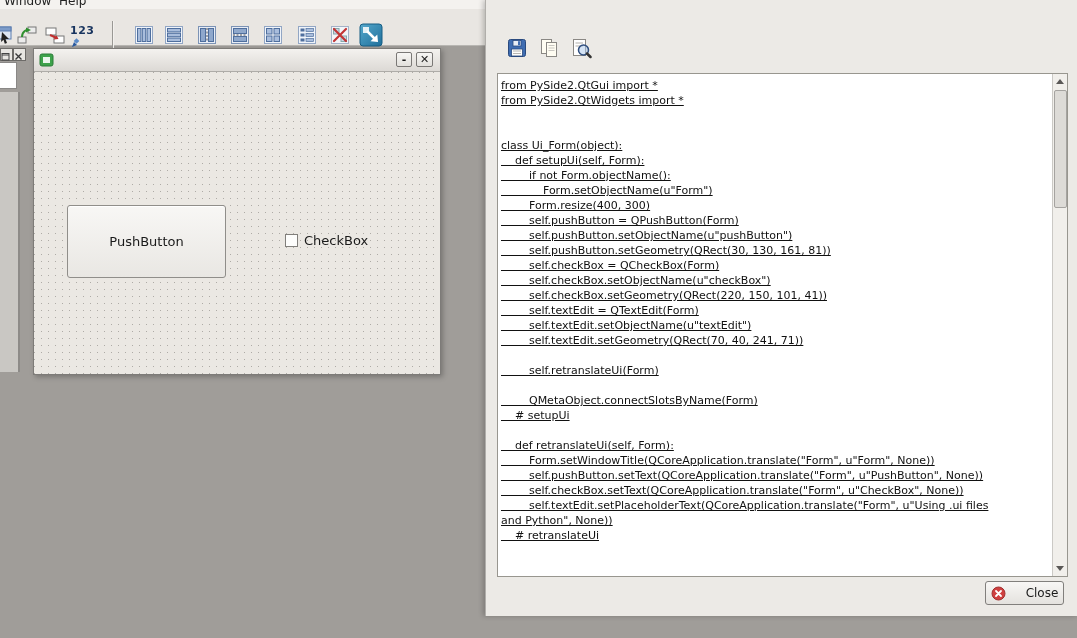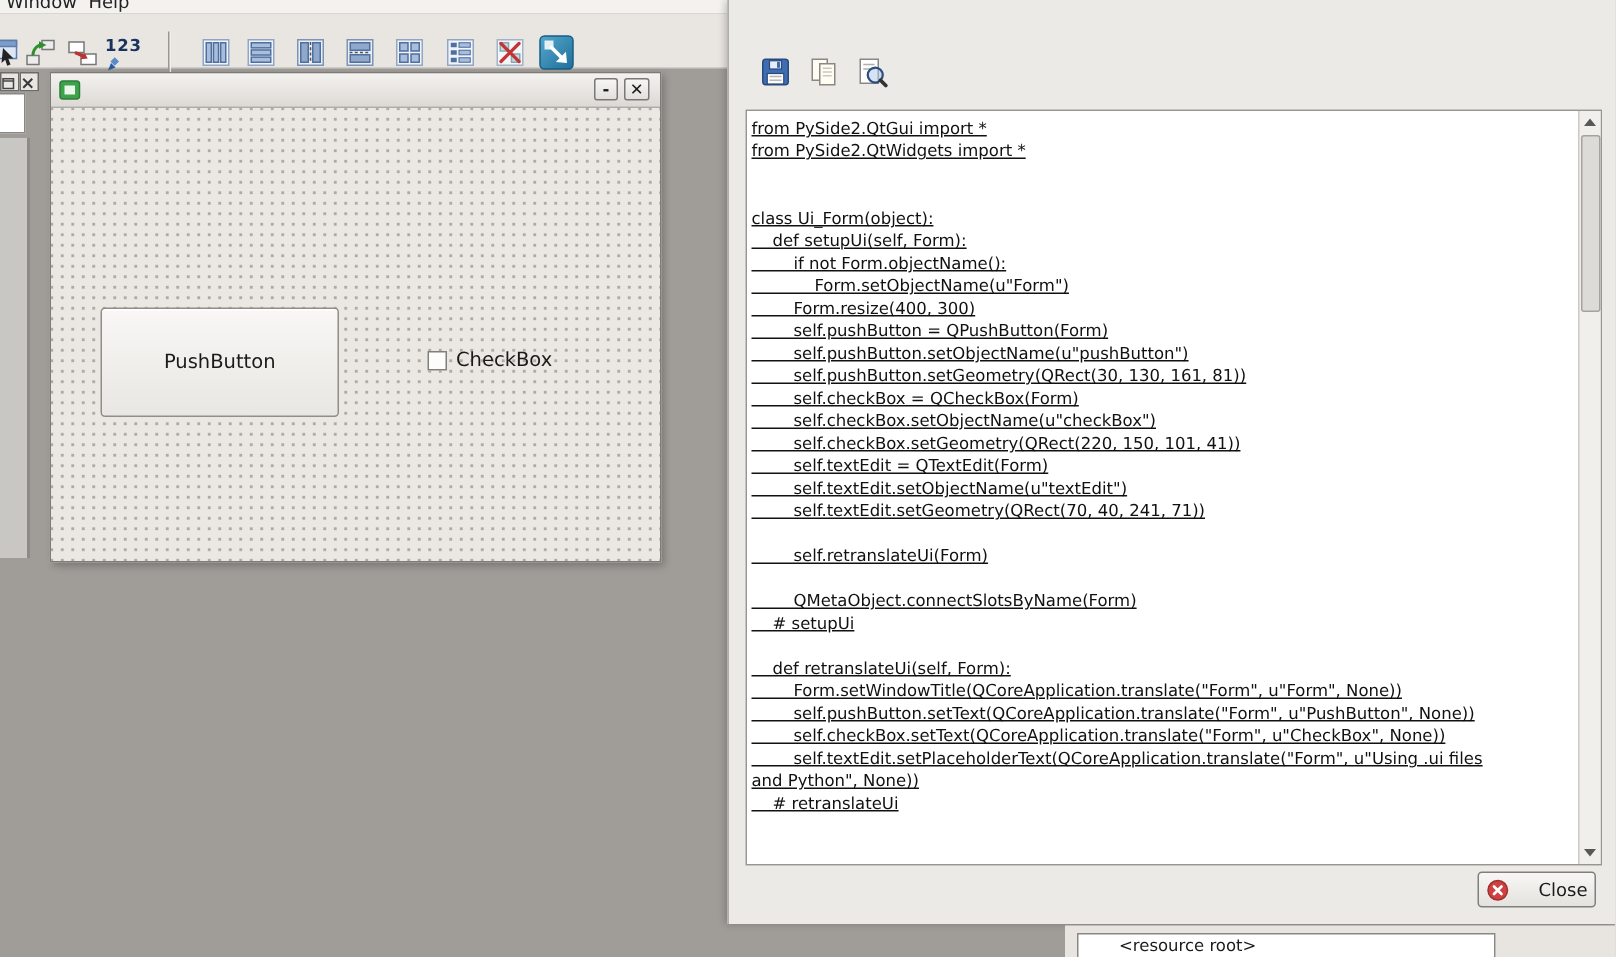--- a/index.html
+++ b/index.html
@@ -298,19 +298,14 @@
 
     <div class="close-btn">
       <svg width="15" height="15">
         <circle cx="7.5" cy="7.5" r="6.5" fill="#cf4040" stroke="#a22f2f"></circle>
         <path d="M5 5 L10 10 M10 5 L5 10" stroke="#fff" stroke-width="1.8" stroke-linecap="round"></path>
       </svg>
       <span>Close</span>
     </div>
   </div>
 
-  <div class="resource-bar">
-    <div class="resource-box">
-      <span>&lt;resource root&gt;</span>
-    </div>
-  </div>
 
 </div>
 
 </body></html>

